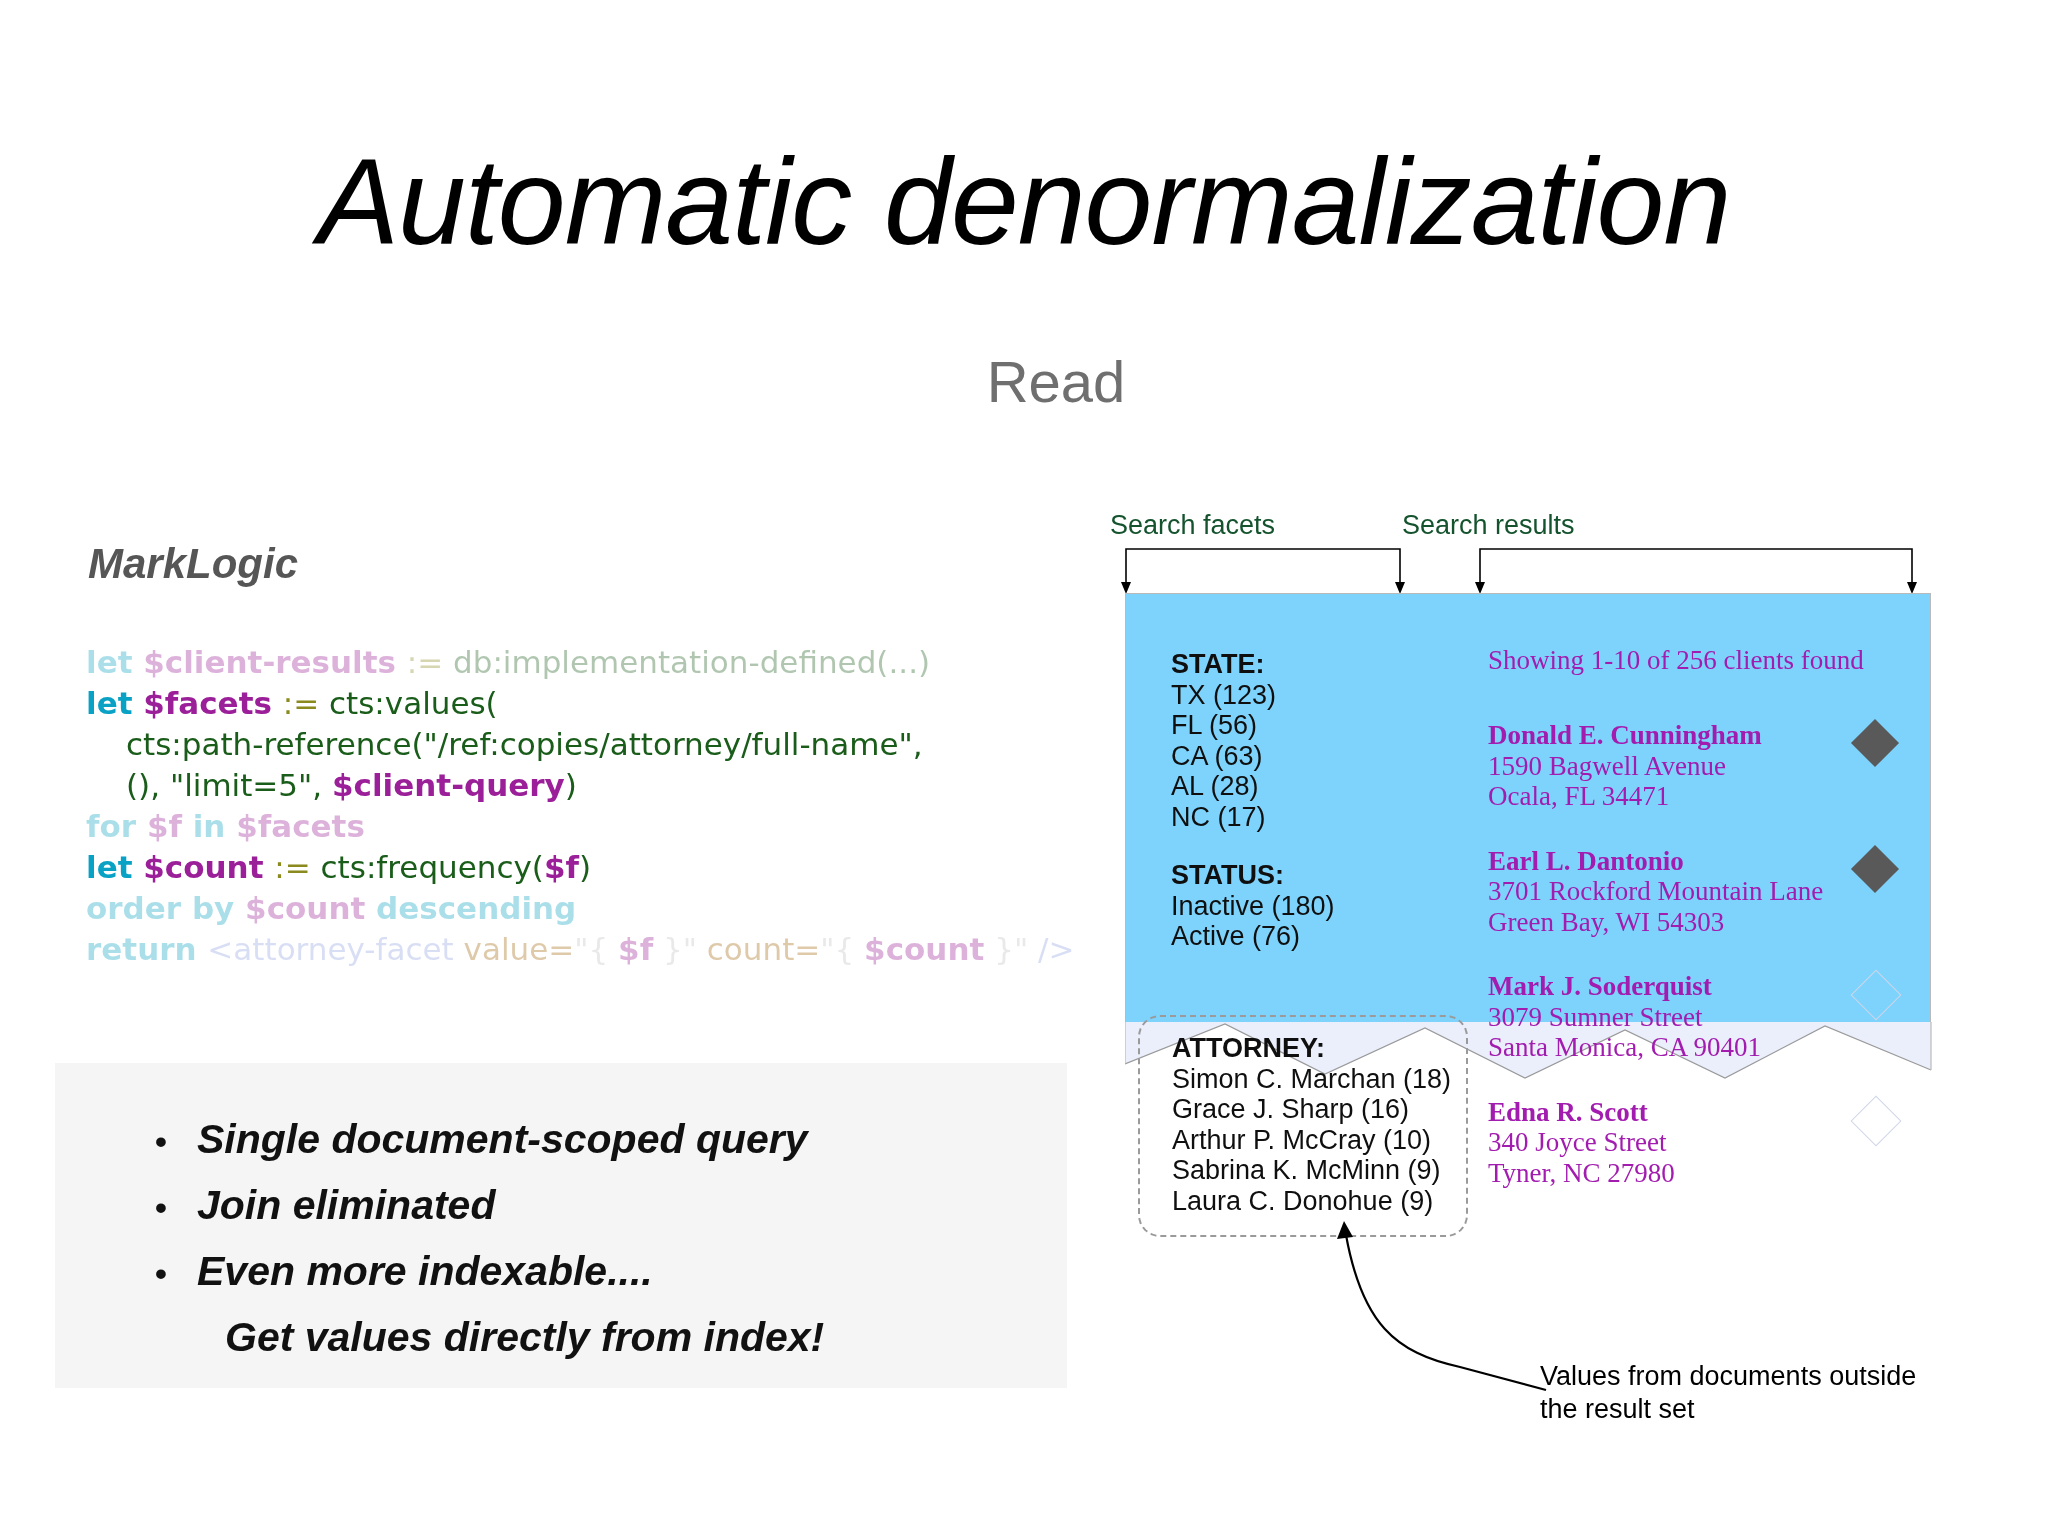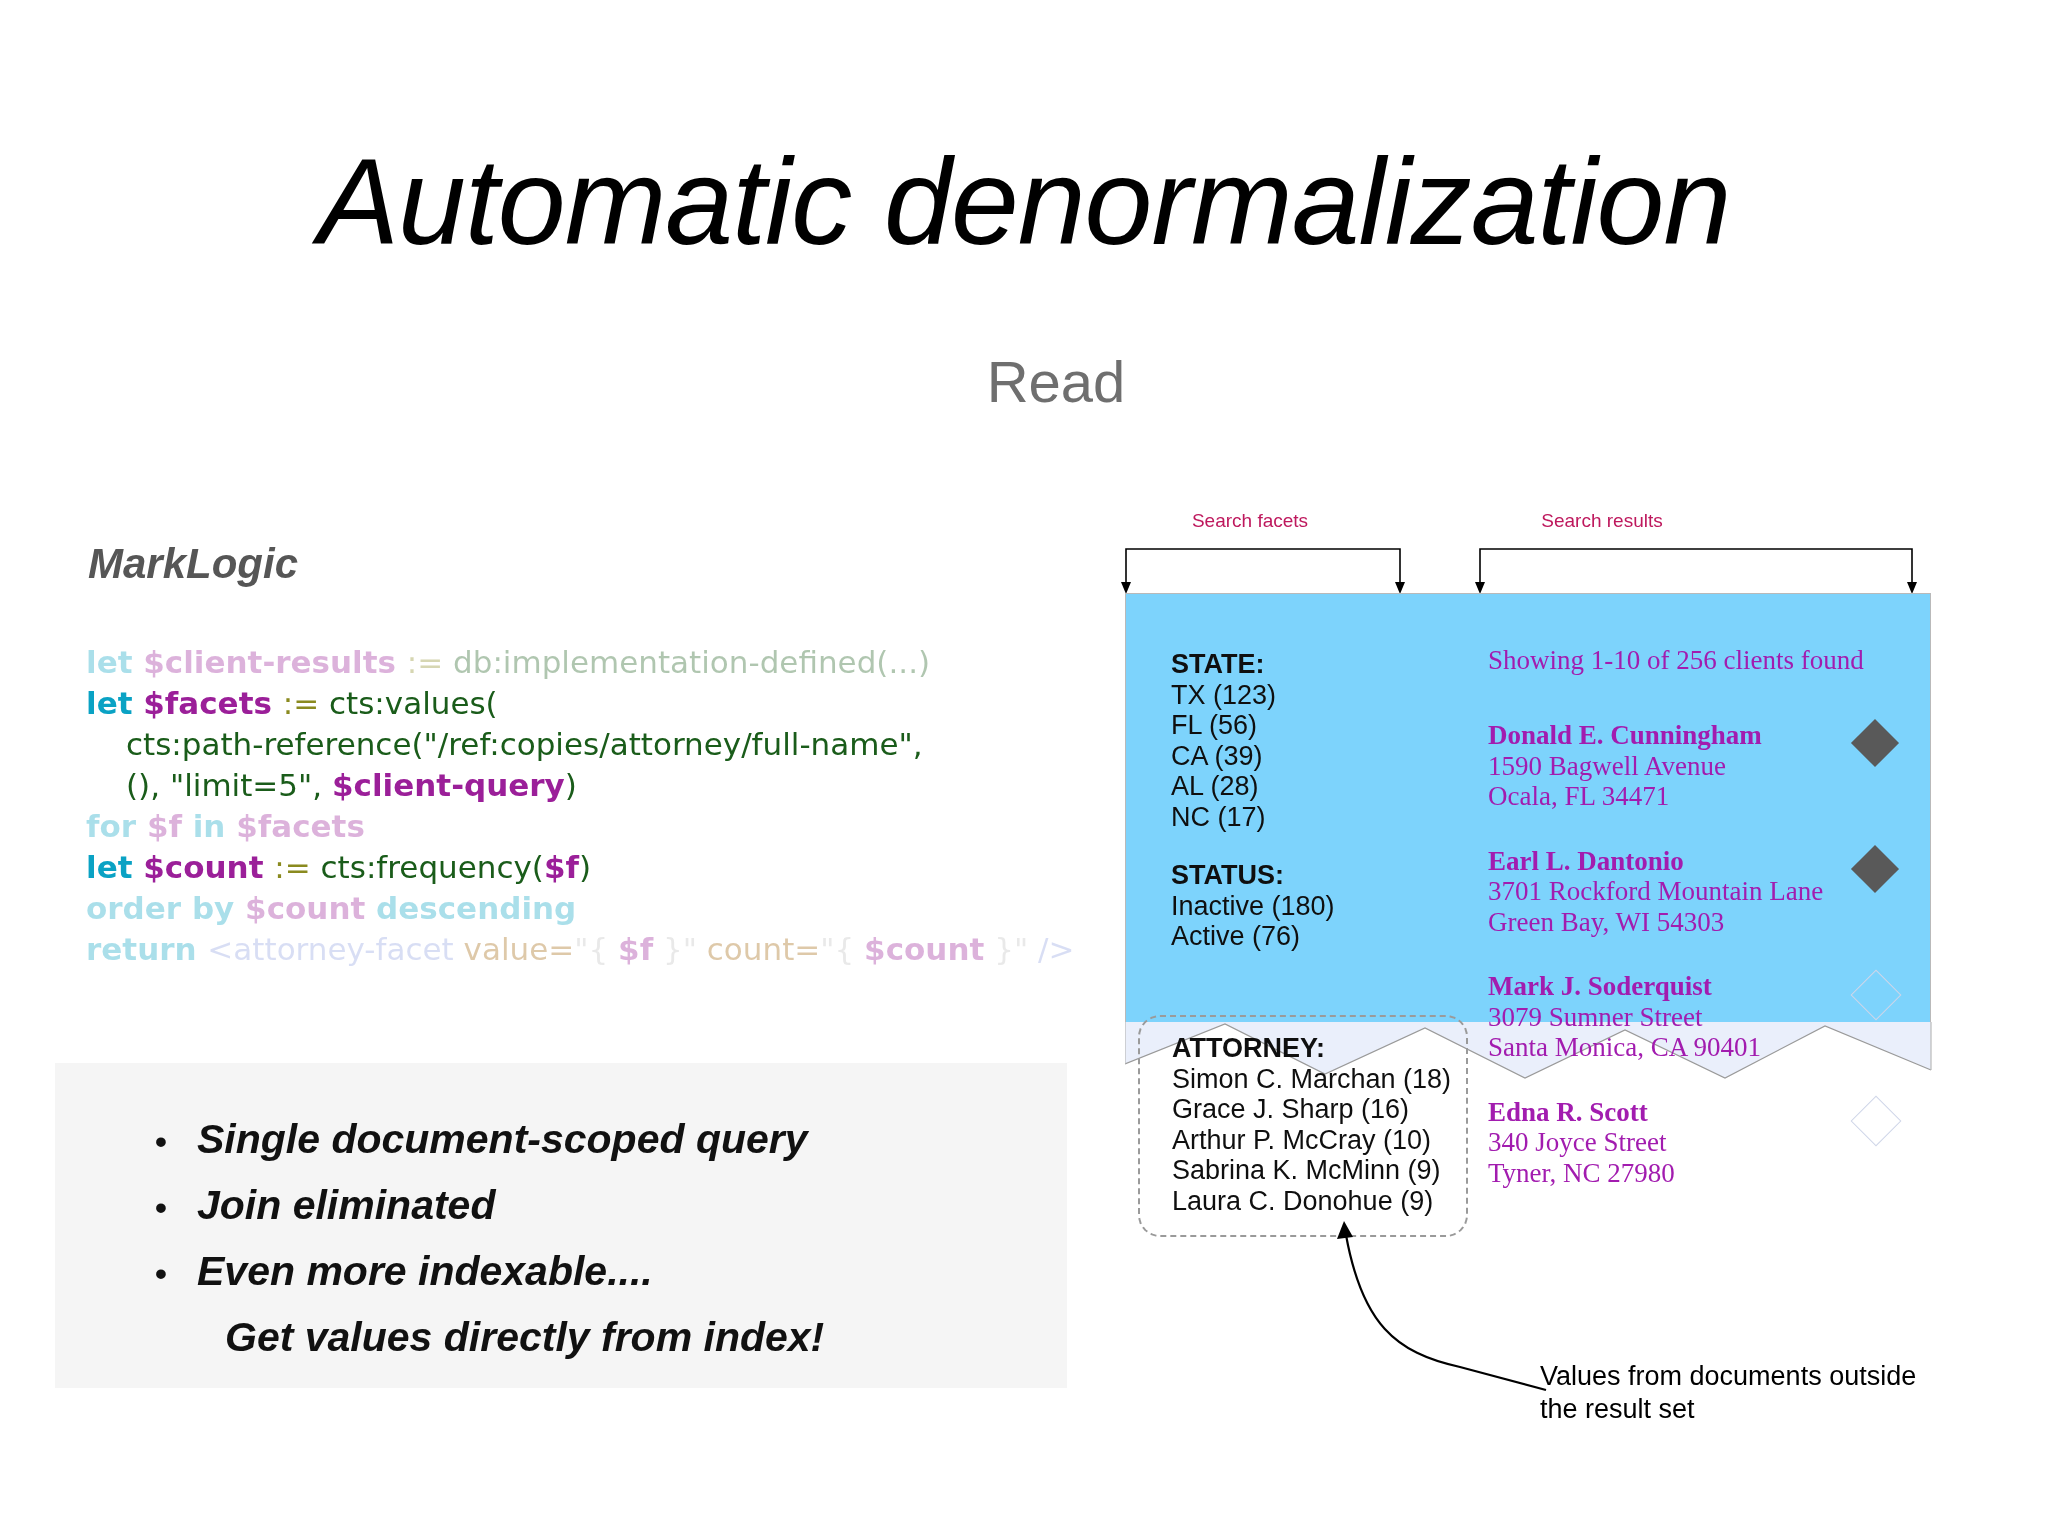--- a/index.html
+++ b/index.html
@@ -121,24 +121,24 @@
   
   #diagram {
     position: absolute;
     left: 1110px;
     top: 510px;
     width: 840px;
     height: 610px;
   }
   .bracket-label {
     position: absolute;
-    font-size: 19px;
-    color: #be185d;
-    white-space: nowrap;
-    text-align: center;
+    font-size: 27px;
+    color: #14532d;
+    white-space: nowrap;
+    text-align: left;
   }
   #label-facets { left: 0px;   top: 0px;  width: 280px; }
   #label-results{ left: 292px; top: 0px;  width: 400px; }
 
   #bracket-svg {
     position: absolute;
     left: 0;
     top: 38px;
   }
 
@@ -296,21 +296,21 @@
     <polygon points="802,46 797,34 807,34" fill="#000"></polygon>
   </svg>
 </div>
 
 <div id="app-panel">
   <div id="facets-col">
       <div class="facet-group">
         <div class="facet-head">STATE:</div>
         <div class="facet-item">TX (123)</div>
         <div class="facet-item">FL (56)</div>
-        <div class="facet-item">CA (39)</div>
+        <div class="facet-item">CA (63)</div>
         <div class="facet-item">AL (28)</div>
         <div class="facet-item">NC (17)</div>
       </div>
       <div class="facet-group">
         <div class="facet-head">STATUS:</div>
         <div class="facet-item">Inactive (180)</div>
         <div class="facet-item">Active (76)</div>
       </div>
     </div>
 </div>

